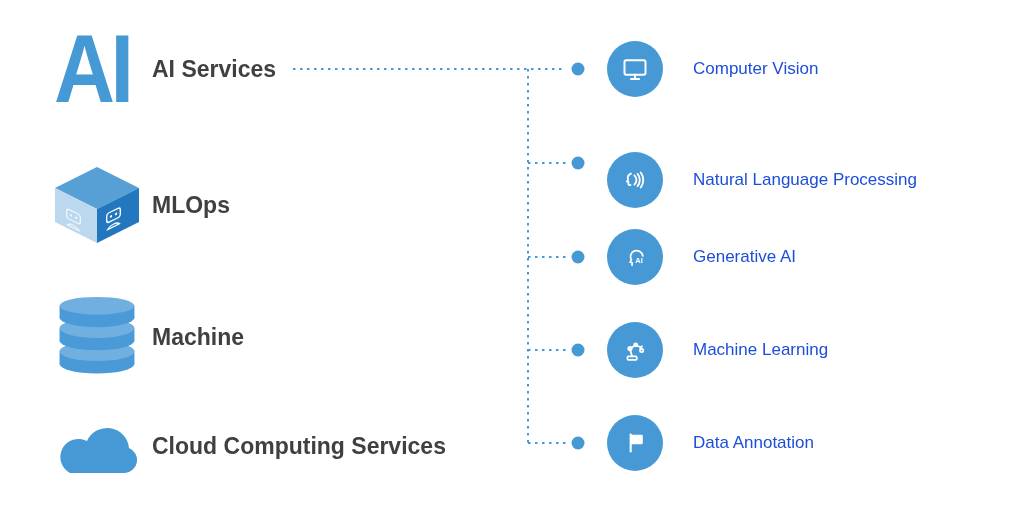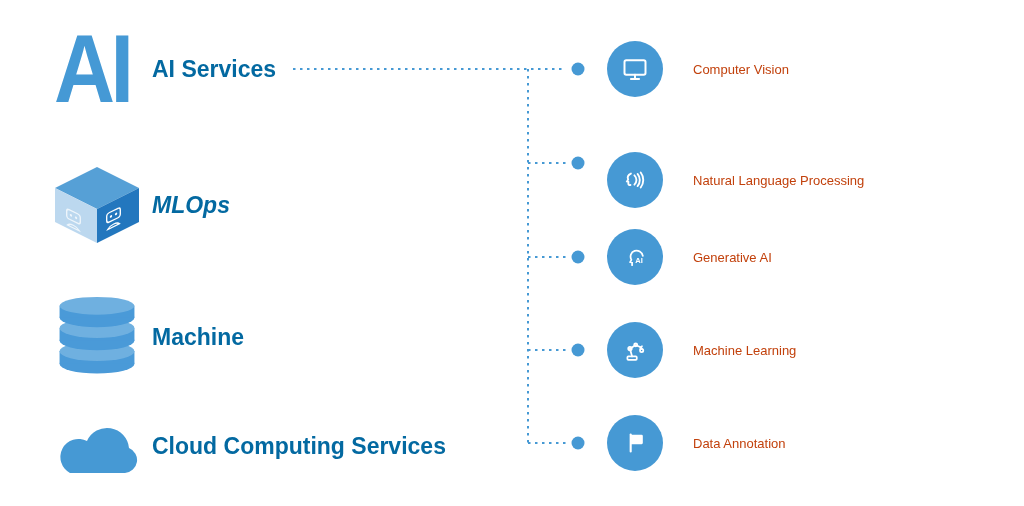--- a/index.html
+++ b/index.html
@@ -23,41 +23,41 @@
   }
   .ai-logo{
     font-size:96px;font-weight:bold;
     color:#4599d5;line-height:1;
     letter-spacing:-5px;
     transform:scaleX(0.88);
     transform-origin:left center;
     user-select:none;
   }
   .left-label{
-    color:#0369a1;font-weight:bold;font-size:23px;
+    color:#404040;font-weight:bold;font-size:23px;
     margin-left:10px;white-space:nowrap;
   }
   .row-ai   {top:19px;}
-  .row-mlops{top:155px;font-style:italic;}
+  .row-mlops{top:155px;}
   .row-data {top:287px;}
   .row-cloud{top:396px;}
   
   .right-row{
     position:absolute;left:607px;
     display:flex;align-items:center;
     height:56px;
   }
   .svc-circle{
     width:56px;height:56px;border-radius:50%;
     background:#4699d4;
     display:flex;align-items:center;justify-content:center;
     flex:0 0 56px;
   }
   .right-label{
-    color:#c2410c;font-size:13px;margin-left:30px;white-space:nowrap;
+    color:#1d4ed8;font-size:17px;margin-left:30px;white-space:nowrap;
   }
   .r1{top:41px;} .r2{top:152px;} .r3{top:229px;} .r4{top:322px;} .r5{top:415px;}
   
   .connectors{
     position:absolute;top:0;left:0;width:1024px;height:506px;
     pointer-events:none;
   }
 </style>
 </head>
 <body>

